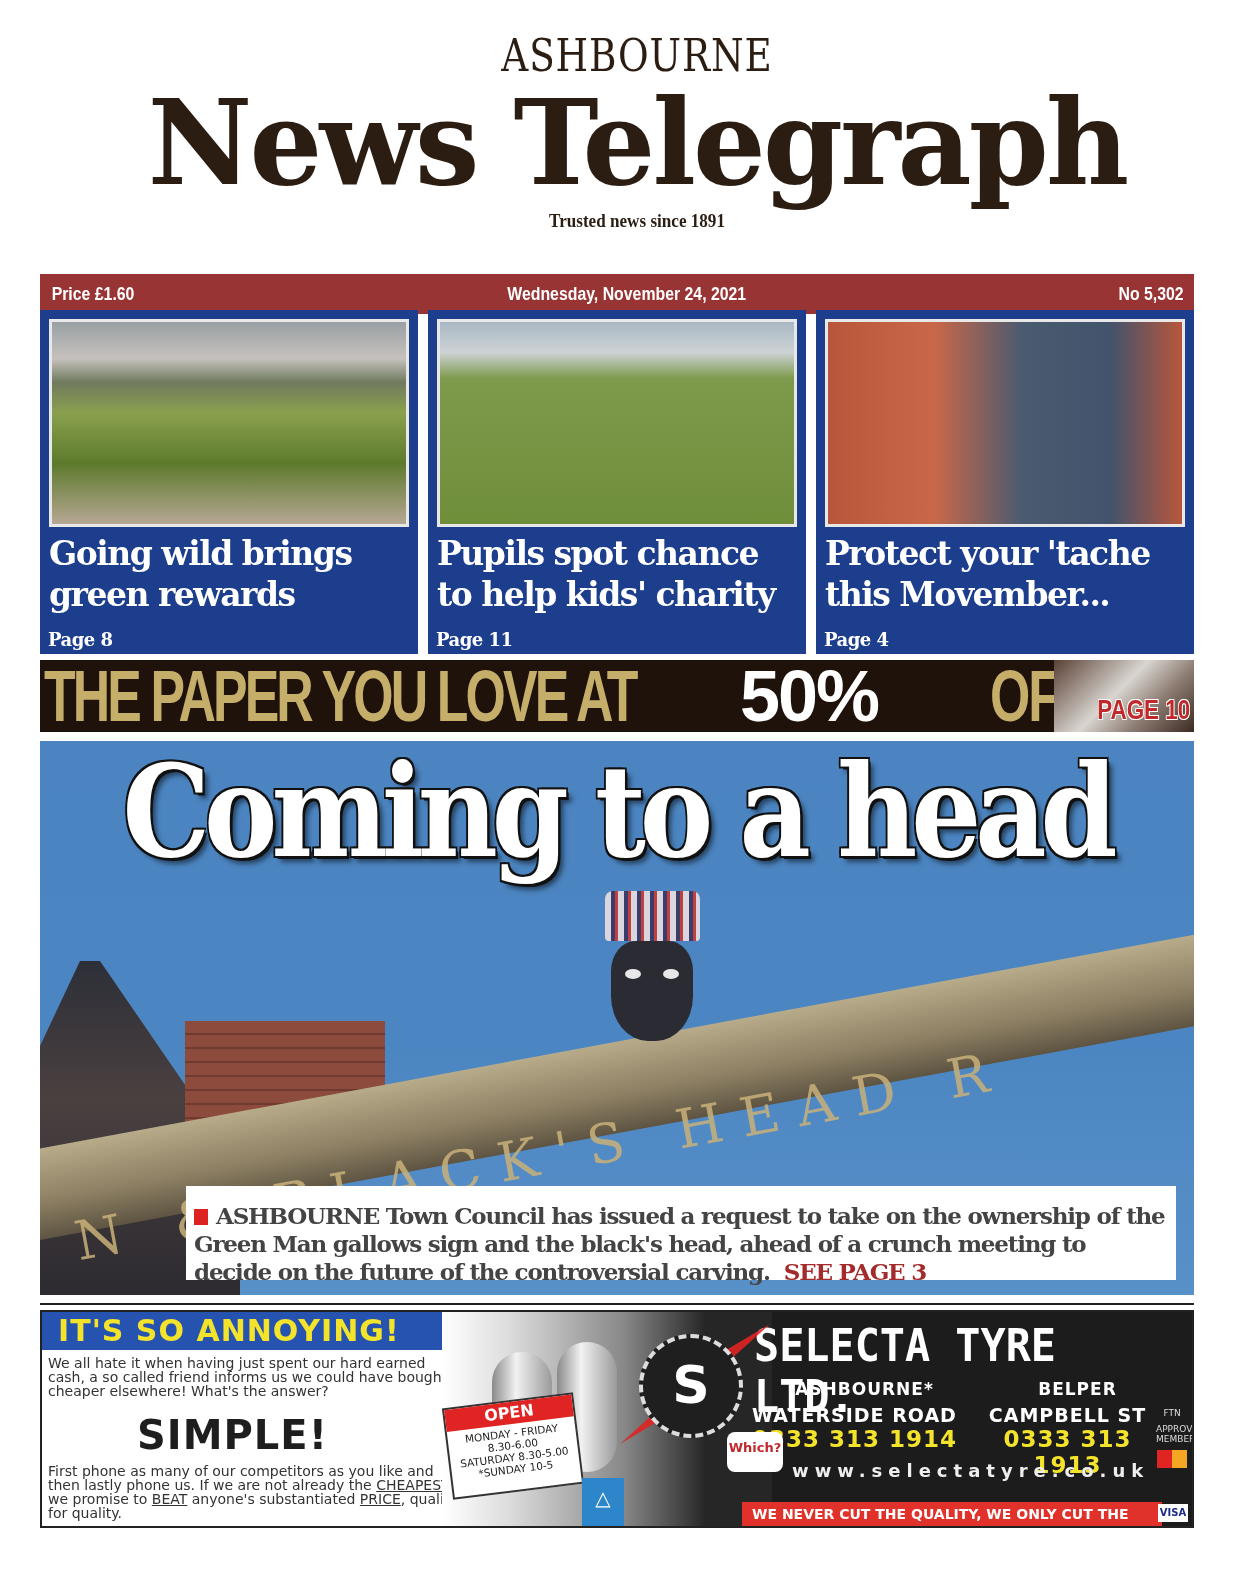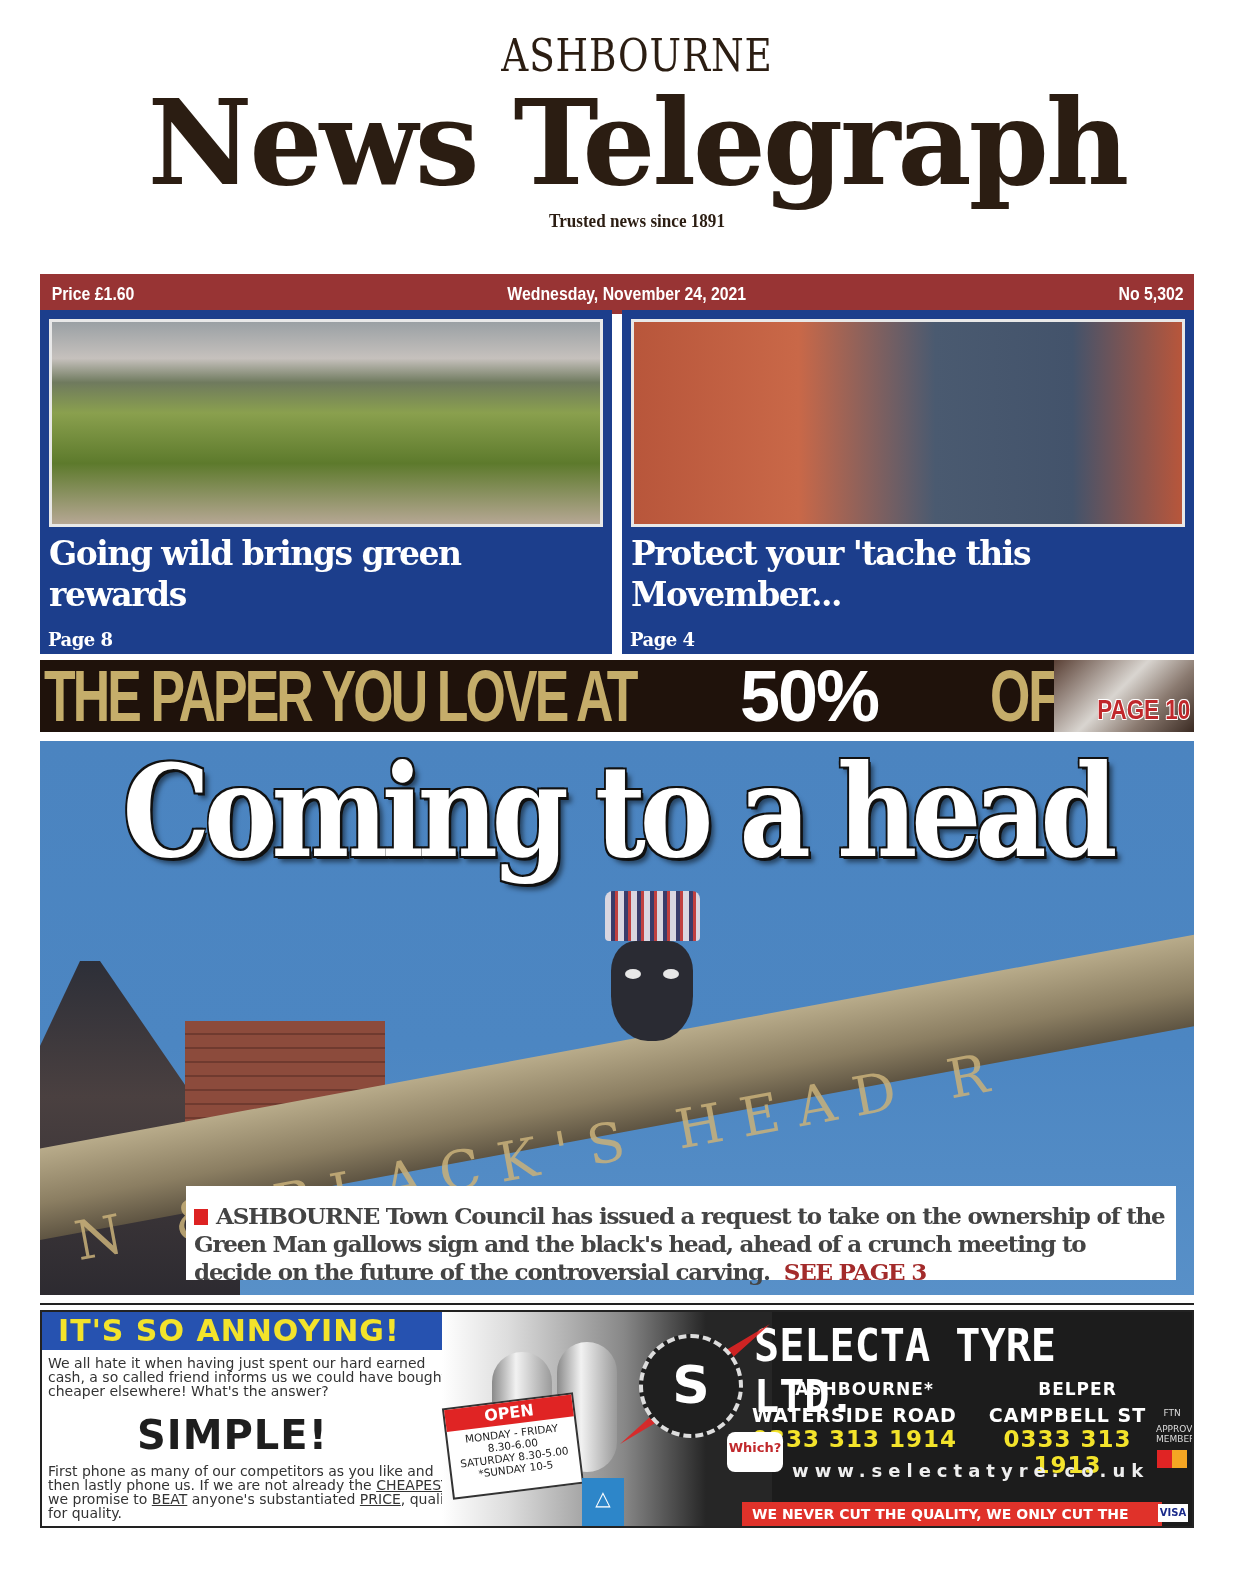--- a/index.html
+++ b/index.html
@@ -83,20 +83,25 @@
   <span>No 5,302</span>
 </div>
 
 <section class="teasers">
   <article class="teaser">
     <div class="pic pic-garden"></div>
     <h2>Going wild brings green rewards</h2>
     <div class="pg">Page 8</div>
   </article>
   <article class="teaser">
+    <div class="pic pic-kids"></div>
+    <h2>Pupils spot chance to help kids' charity</h2>
+    <div class="pg">Page 11</div>
+  </article>
+  <article class="teaser">
     <div class="pic pic-man"></div>
     <h2>Protect your 'tache this Movember...</h2>
     <div class="pg">Page 4</div>
   </article>
 </section>
 
 <div class="promo">
   <span class="gold">THE PAPER YOU LOVE AT</span>
   <span class="white">50%</span>
   <span class="gold2">OFF</span>

